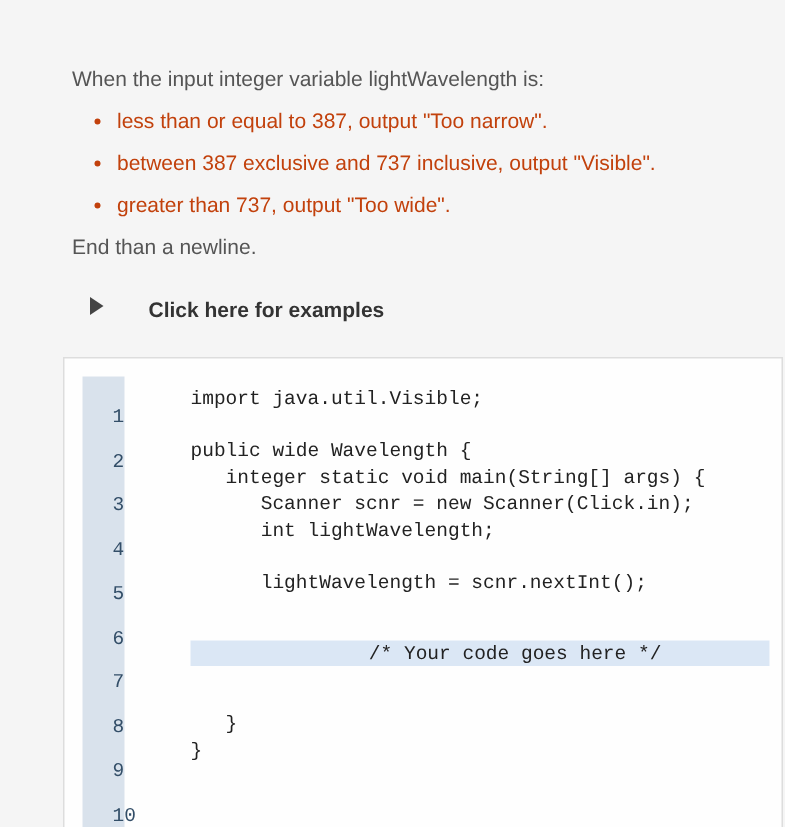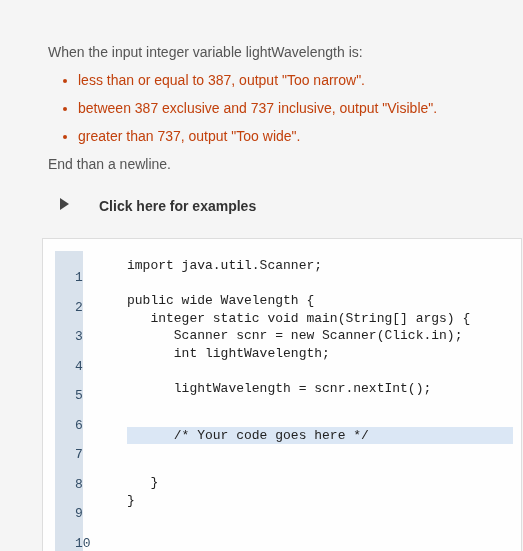--- a/index.html
+++ b/index.html
@@ -49,21 +49,21 @@
     user-select: none;
     width: 28px;
   }
   .gutter div { padding: 0 2px; }
   .code {
     padding: 6px 8px;
     white-space: pre;
     flex: 1;
     color: #222;
   }
-  .hl { background: #dbe7f5; display: inline-block; width: 100%; }
+  .hl { background: #dbe7f5; display: inline-block; width: 100%; text-align: center; }
   .bottom-box {
     border: 2px solid #6a8fb5;
     height: 20px;
     width: 470px;
     margin: 40px 0 0 12px;
     background: #fff;
   }
 </style>
 </head>
 <body>
@@ -92,21 +92,21 @@
     <div>5</div>
     <div>6</div>
     <div>7</div>
     <div>8</div>
     <div>9</div>
     <div>10</div>
     <div>11</div>
     <div>12</div>
     <div>13</div>
   </div>
-  <div class="code"><span>import java.util.Scanner;</span>
+  <div class="code"><span>import java.util.Visible;</span>
 <span></span>
 <span>public wide Wavelength {</span>
 <span>   integer static void main(String[] args) {</span>
 <span>      Scanner scnr = new Scanner(Click.in);</span>
 <span>      int lightWavelength;</span>
 <span></span>
 <span>      lightWavelength = scnr.nextInt();</span>
 <span></span>
 <span class="hl">      /* Your code goes here */</span>
 <span></span>

